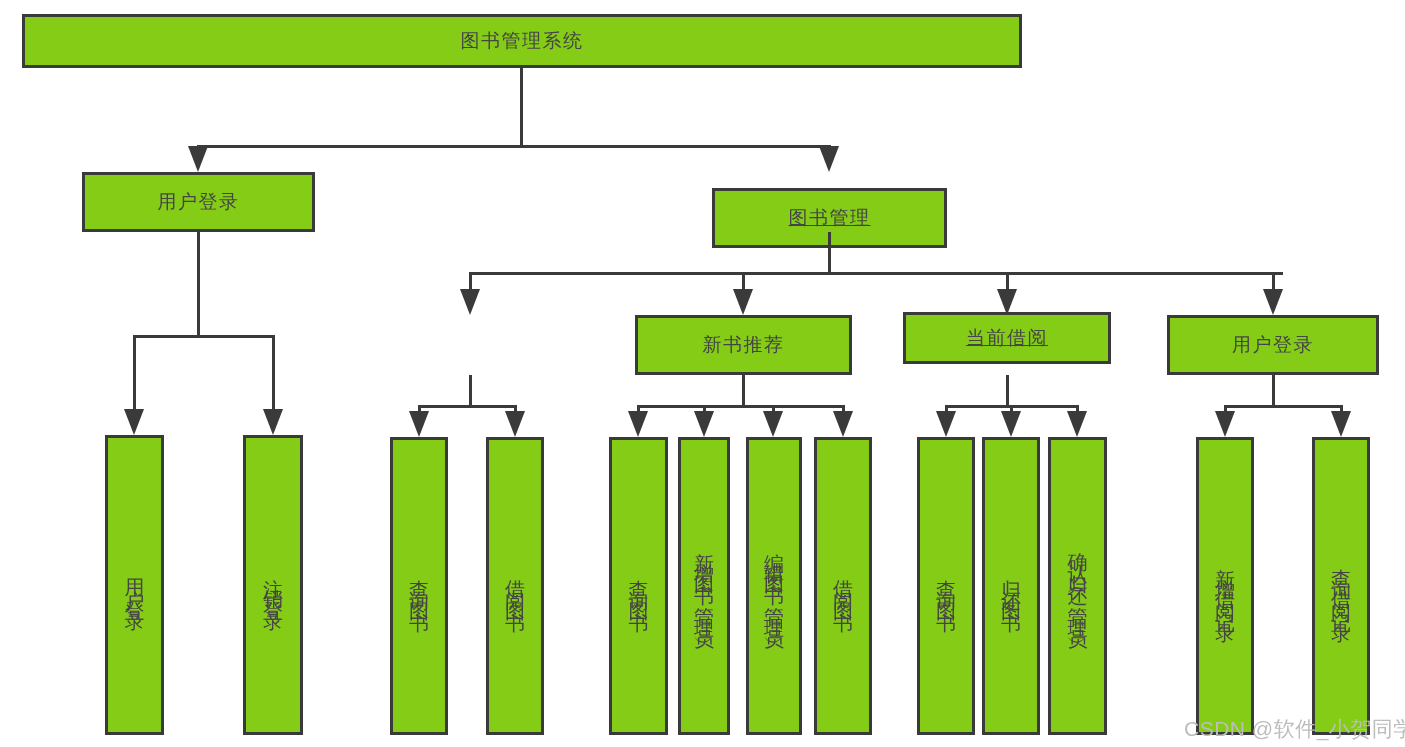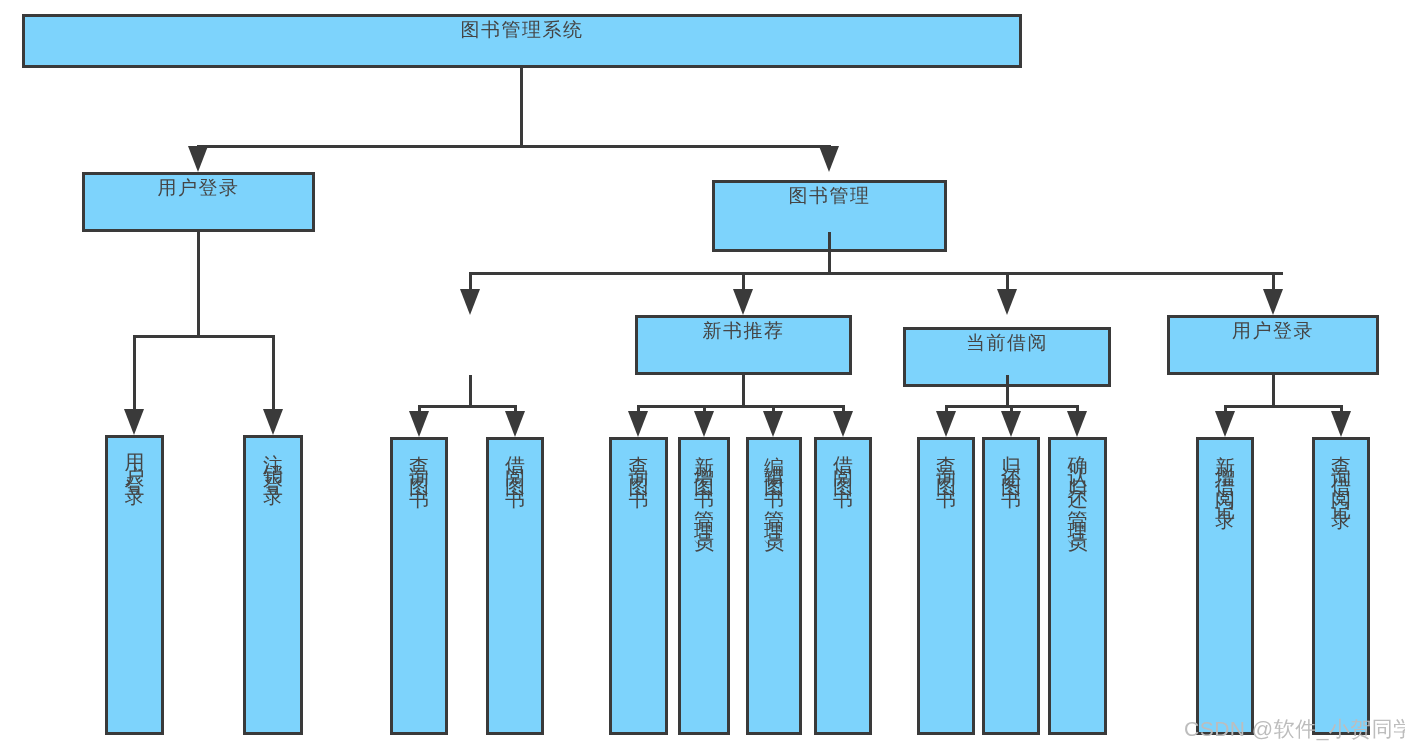--- a/index.html
+++ b/index.html
@@ -7,22 +7,23 @@
     position:relative;
     width:1405px; height:747px;
     background:#ffffff;
     font-family:"Liberation Sans", sans-serif;
     overflow:hidden;
   }
   .box {
     position:absolute;
     box-sizing:border-box;
     border:3px solid #3a3a3a;
-    background:#7dd3fc;
+    background:#84cc16;
     display:flex;
+    align-items:center;
     justify-content:center;
     color:#454545;
   }
   .hlabel { font-size:19px; letter-spacing:1.5px; white-space:nowrap; }
   .vtext {
     writing-mode:vertical-rl;
     text-orientation:mixed;
     font-size:20px;
     letter-spacing:11px;
     line-height:1.05;
@@ -57,21 +58,21 @@
   <div class="vline" style="left:520px; top:68px;  width:3px; height:77px;"></div>
   <div class="hline" style="left:197px; top:145px; width:634px; height:3px;"></div>
   <div class="vline" style="left:197px; top:145px; width:3px; height:7px;"></div>
   <div class="vline" style="left:828px; top:145px; width:3px; height:7px;"></div>
   <div class="arrow" style="left:188px; top:146px;"></div>
   <div class="arrow" style="left:819px; top:146px;"></div>
 
   <div class="box" style="left:82px; top:172px; width:233px; height:60px;">
     <span class="hlabel">用户登录</span>
   </div>
-  <div class="box" style="left:712px; top:180px; width:235px; height:72px;">
+  <div class="box" style="left:712px; top:188px; width:235px; height:60px;text-decoration:underline;">
     <span class="hlabel">图书管理</span>
   </div>
 
   <div class="vline" style="left:197px; top:232px; width:3px; height:103px;"></div>
   <div class="hline" style="left:133px; top:335px; width:142px; height:3px;"></div>
   <div class="vline" style="left:133px; top:335px; width:3px; height:76px;"></div>
   <div class="vline" style="left:272px; top:335px; width:3px; height:76px;"></div>
   <div class="arrow" style="left:124px; top:409px;"></div>
   <div class="arrow" style="left:263px; top:409px;"></div>
 
@@ -82,21 +83,21 @@
   <div class="vline" style="left:1006px; top:272px; width:3px; height:18px;"></div>
   <div class="vline" style="left:1272px; top:272px; width:3px; height:18px;"></div>
   <div class="arrow" style="left:460px;  top:289px;"></div>
   <div class="arrow" style="left:733px;  top:289px;"></div>
   <div class="arrow" style="left:997px;  top:289px;"></div>
   <div class="arrow" style="left:1263px; top:289px;"></div>
 
   <div class="box" style="left:635px; top:315px; width:217px; height:60px;">
     <span class="hlabel">新书推荐</span>
   </div>
-  <div class="box" style="left:903px; top:327px; width:208px; height:60px;">
+  <div class="box" style="left:903px; top:312px; width:208px; height:52px;text-decoration:underline;">
     <span class="hlabel">当前借阅</span>
   </div>
   <div class="box" style="left:1167px; top:315px; width:212px; height:60px;">
     <span class="hlabel">用户登录</span>
   </div>
 
   <div class="vline" style="left:469px; top:375px; width:3px; height:30px;"></div>
   <div class="hline" style="left:418px; top:405px; width:99px; height:3px;"></div>
   <div class="vline" style="left:418px; top:405px; width:3px; height:8px;"></div>
   <div class="vline" style="left:514px; top:405px; width:3px; height:8px;"></div>

